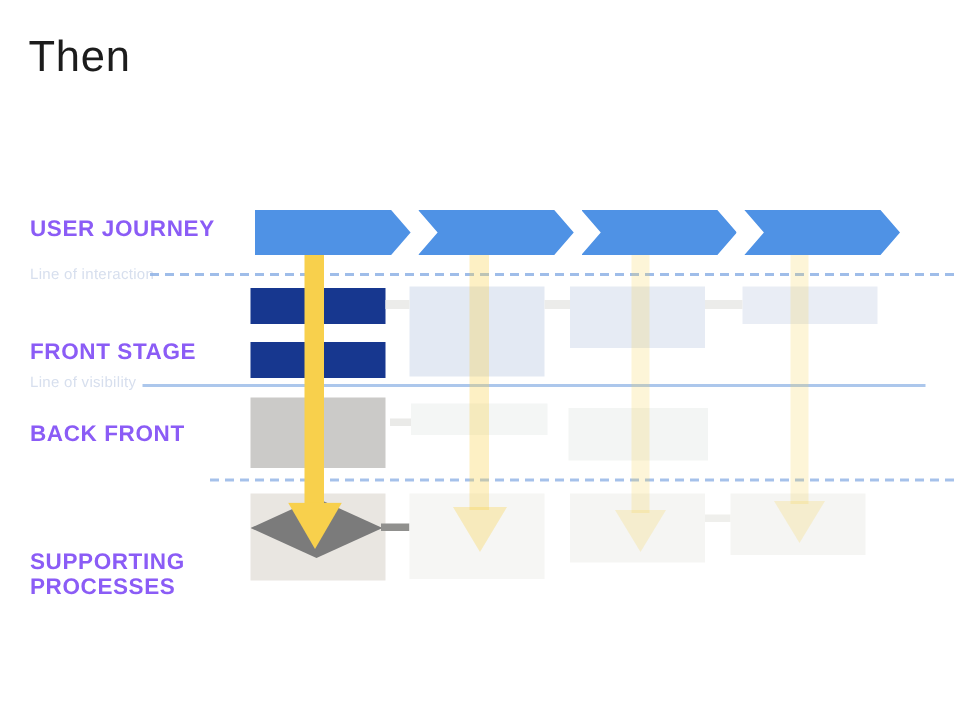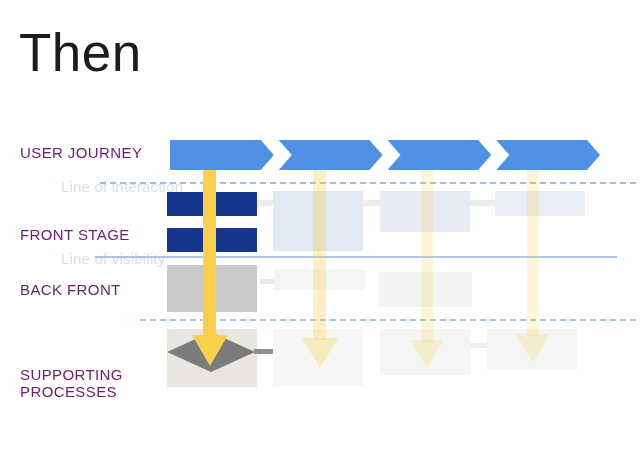--- a/index.html
+++ b/index.html
@@ -3,37 +3,37 @@
 <meta charset="utf-8">
 <style>
   html,body{margin:0;padding:0;background:#fff;}
   #stage{
     position:relative;width:640px;height:471px;overflow:hidden;background:#ffffff;
     font-family:"Liberation Sans", sans-serif;
   }
   .abs{position:absolute;}
   
   #slide-title{
-    left:19px;top:22px;font-size:53px;font-weight:300;color:#1c1c1c;letter-spacing:0.5px;
+    left:19px;top:22px;font-size:29px;font-weight:300;color:#1c1c1c;letter-spacing:0.5px;
   }
   
   .row-label{
-    font-size:15px;font-weight:normal;color:#701a75;letter-spacing:0.4px;line-height:17px;
+    font-size:15px;font-weight:bold;color:#8b5cf6;letter-spacing:0.4px;line-height:17px;
   }
   #lbl-user-journey{left:20px;top:144px;}
   #lbl-front-stage{left:20px;top:226px;}
   #lbl-back-stage{left:20px;top:281px;}
   #lbl-supporting{left:20px;top:349px;width:135px;margin-top:17px;}
   
   #journey-band{left:170px;top:140px;width:430px;height:30px;display:flex;gap:5px;}
   .chev{flex:1;background:#4f92e5;}
   .chev-first{clip-path:polygon(0 0,calc(100% - 13px) 0,100% 50%,calc(100% - 13px) 100%,0 100%);}
   .chev-mid{clip-path:polygon(0 0,calc(100% - 13px) 0,100% 50%,calc(100% - 13px) 100%,0 100%,13px 50%);}
   
-  .line-label{font-size:15px;color:#d7dfee;letter-spacing:0.2px;margin-left:41px;}
+  .line-label{font-size:10px;color:#d7dfee;letter-spacing:0.2px;}
   #lbl-line-interaction{left:20px;top:178px;}
   #lbl-line-visibility{left:20px;top:250px;}
   #lbl-line-internal{left:20px;top:314px;}
   .dashline{border-top:2px dashed #8fb2e6;height:0;opacity:0.85;}
   #line-interaction{left:100px;top:182px;width:536px;}
   #line-visibility{left:95px;top:256px;width:522px;border-top:2px solid #7fa9e2;opacity:0.65;height:0;}
   #line-internal{left:140px;top:319px;width:496px;opacity:0.8;}
   
   .navy-box{background:#17378f;}
   #front-box-1{left:167px;top:192px;width:90px;height:24px;}

